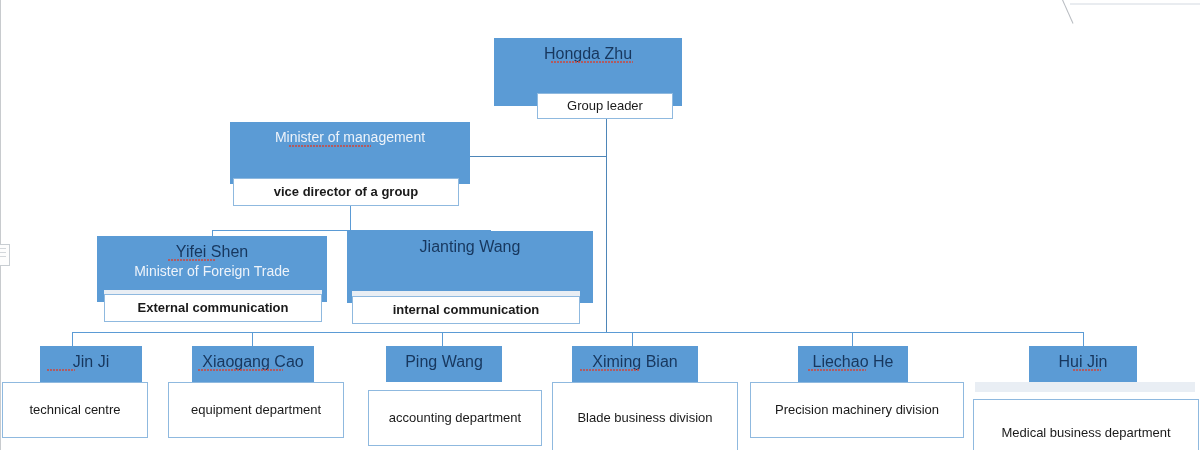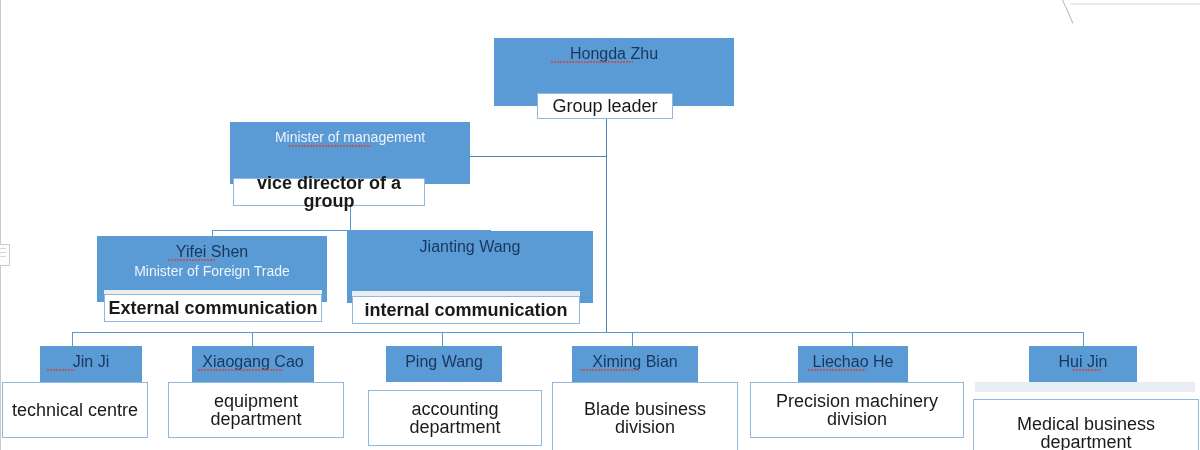--- a/index.html
+++ b/index.html
@@ -64,21 +64,21 @@
 
   .caption-box {
     position: absolute;
     background: #FFFFFF;
     border: 1px solid #8FB9DF;
     box-sizing: border-box;
     display: flex;
     align-items: center;
     justify-content: center;
     color: #1A1A1A;
-    font-size: 18px;
+    font-size: 13px;
     line-height: 18px;
     text-align: center;
     padding: 0 0;
   }
   .caption-box.bold { font-weight: 700; }
 
   
   .sq {
     position: absolute;
     height: 2px;
@@ -152,33 +152,33 @@
   <div class="line-h" style="left:72px;top:332px;width:1012px;"></div>
 
   <div class="line-v" style="left:72px;top:332px;height:14px;"></div>
   <div class="line-v" style="left:252px;top:332px;height:14px;"></div>
   <div class="line-v" style="left:442px;top:332px;height:14px;"></div>
   <div class="line-v" style="left:632px;top:332px;height:14px;"></div>
   <div class="line-v" style="left:852px;top:332px;height:14px;"></div>
   <div class="line-v" style="left:1083px;top:332px;height:14px;"></div>
 
   <div class="node">
-    <div class="title-box" style="left:494px;top:38px;width:240px;height:68px;">
+    <div class="title-box" style="left:494px;top:38px;width:188px;height:68px;">
       <span class="nm">Hongda Zhu</span>
     </div>
     <div class="sq" style="left:551px;top:61px;width:82px;"></div>
     <div class="caption-box" style="left:537px;top:93px;width:136px;height:26px;">Group leader</div>
   </div>
 
   <div class="node">
     <div class="title-box" style="left:230px;top:122px;width:240px;height:62px;">
       <span class="role">Minister of management</span>
     </div>
     <div class="sq" style="left:289px;top:145px;width:82px;"></div>
-    <div class="caption-box bold" style="left:233px;top:178px;width:192px;height:28px;">vice director of a group</div>
+    <div class="caption-box bold" style="left:233px;top:178px;width:226px;height:28px;">vice director of a group</div>
   </div>
 
   <div class="node">
     <div class="title-box" style="left:97px;top:236px;width:230px;height:66px;">
       <span class="nm">Yifei Shen</span>
       <span class="role">Minister of Foreign Trade</span>
     </div>
     <div class="sq" style="left:168px;top:259px;width:47px;"></div>
     <div class="shadow-strip" style="left:104px;top:290px;width:218px;height:9px;"></div>
     <div class="caption-box bold" style="left:104px;top:294px;width:218px;height:28px;">External communication</div>

